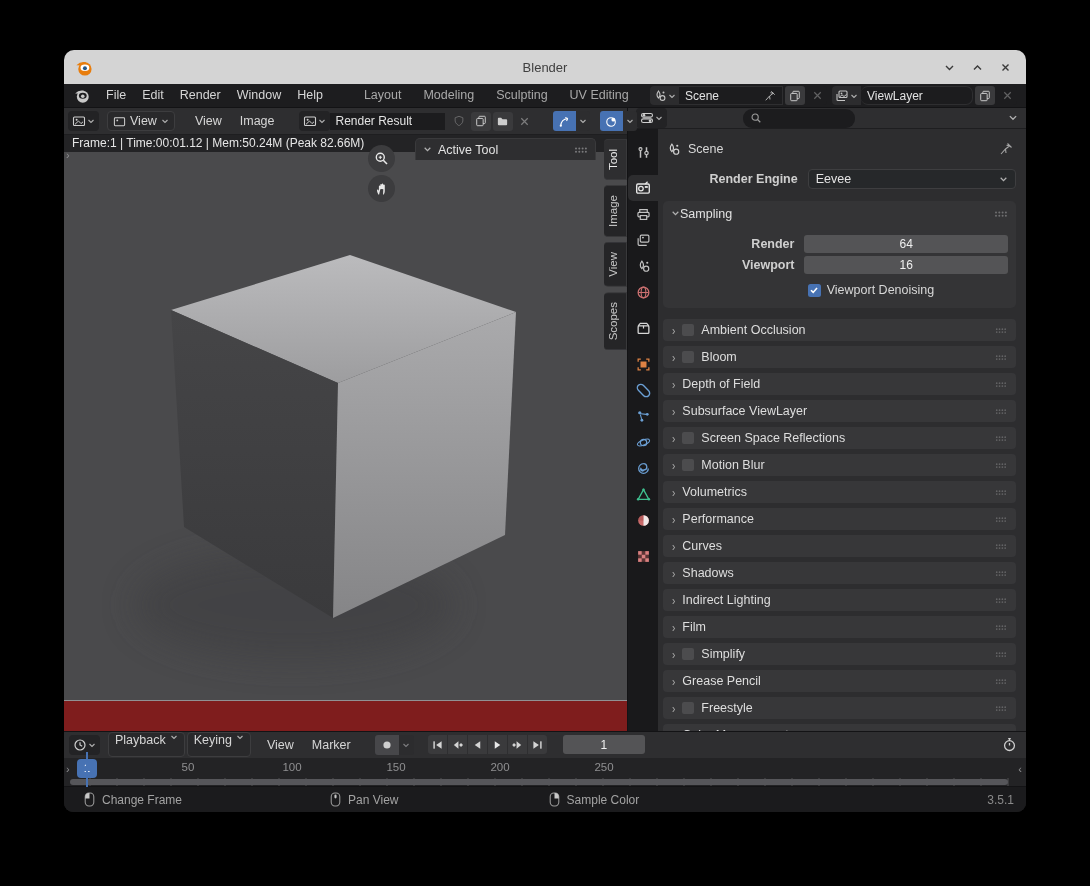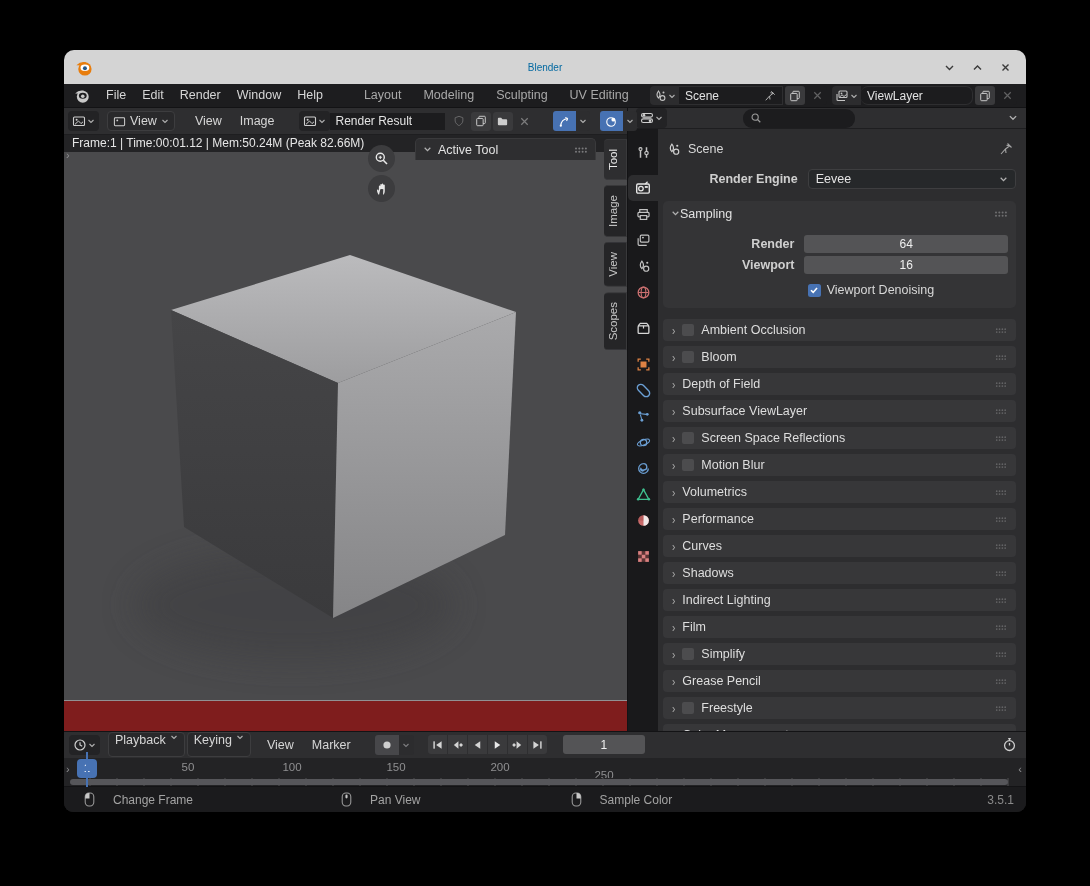--- a/index.html
+++ b/index.html
@@ -6,21 +6,21 @@
   html,body { width:1090px; height:886px; background:#000; overflow:hidden;
     font-family:"Liberation Sans","DejaVu Sans",sans-serif; }
   .window { position:absolute; left:64px; top:50px; width:962px; height:762px;
     border-radius:10px 10px 9px 9px; overflow:hidden; background:#1d1d1f; }
 
   
   .titlebar { height:34px; background:#d4d4d4; display:flex; align-items:center;
     position:relative; }
   .titlebar .logo { margin-left:10px; }
   .title-text { position:absolute; left:0; right:0; text-align:center;
-    font-size:10px; color:#0369a1; }
+    font-size:13px; color:#404040; }
   .win-controls { margin-left:auto; display:flex; gap:10px; margin-right:12px; z-index:2; }
   .win-btn { width:18px; height:18px; display:flex; align-items:center; justify-content:center; }
 
   
   .topbar { height:24px; background:#1d1d1f; display:flex; align-items:center;
     font-size:12.5px; color:#d6d6d6; border-bottom:1px solid #131315; }
   .topbar .logo { margin:0 8px 0 9px; }
   .menu-item { padding:0 8px; line-height:23px; }
   .ws-tabs { display:flex; margin-left:22px; color:#a9a9a9; overflow:hidden; flex:1; white-space:nowrap; }
   .ws-tab { padding:0 11px; line-height:23px; }
@@ -133,21 +133,21 @@
     justify-content:center; z-index:3; }
   .playhead-line { position:absolute; left:22px; top:20px; width:2px; height:35px; background:#4772b3; z-index:3; }
   .tl-scroll { height:8px; background:#232325; position:relative;
     background-image:repeating-linear-gradient(90deg,transparent 0 25px,#39393b 25px 27px); }
   .scroll-thumb { position:absolute; left:6px; right:18px; top:1px; height:6px; background:#56565a;
     border-radius:3px; }
 
   
   .statusbar { height:26px; background:#1b1b1d; display:flex; align-items:center;
     font-size:12px; color:#a3a3a3; border-top:1px solid #131315; }
-  .hint { display:flex; align-items:center; gap:18px; }
+  .hint { display:flex; align-items:center; gap:7px; }
   .version { margin-left:auto; margin-right:12px; color:#8a8a8a; }
 
   .grip svg { display:block; }
   svg { display:block; }
 </style>
 </head>
 <body>
 
 <div class="window">
 
@@ -1016,21 +1016,21 @@
           <path d="M5.8 1.5 H8.2 M7 1.8 V3.4 M7 8 V5.6" fill="none" stroke="#cfcfcf" stroke-width="1.2"></path>
         </svg>
       </span>
     </div>
     <div class="tl-ruler">
       <span class="collapse-arrow" style="left:2px; top:5px;">›</span>
       <span class="tick-label" style="left:124px;">50</span>
       <span class="tick-label" style="left:228px;">100</span>
       <span class="tick-label" style="left:332px;">150</span>
       <span class="tick-label" style="left:436px;">200</span>
-      <span class="tick-label" style="left:540px;margin-top:8px;">250</span>
+      <span class="tick-label" style="left:540px;">250</span>
       <span class="playhead">1</span>
       <span class="collapse-arrow" style="right:4px; top:5px;">‹</span>
     </div>
     <div class="tl-scroll">
       <span class="scroll-thumb"></span>
     </div>
     <div class="playhead-line" style="position:absolute;"></div>
   </div>
 
   <div class="statusbar">

